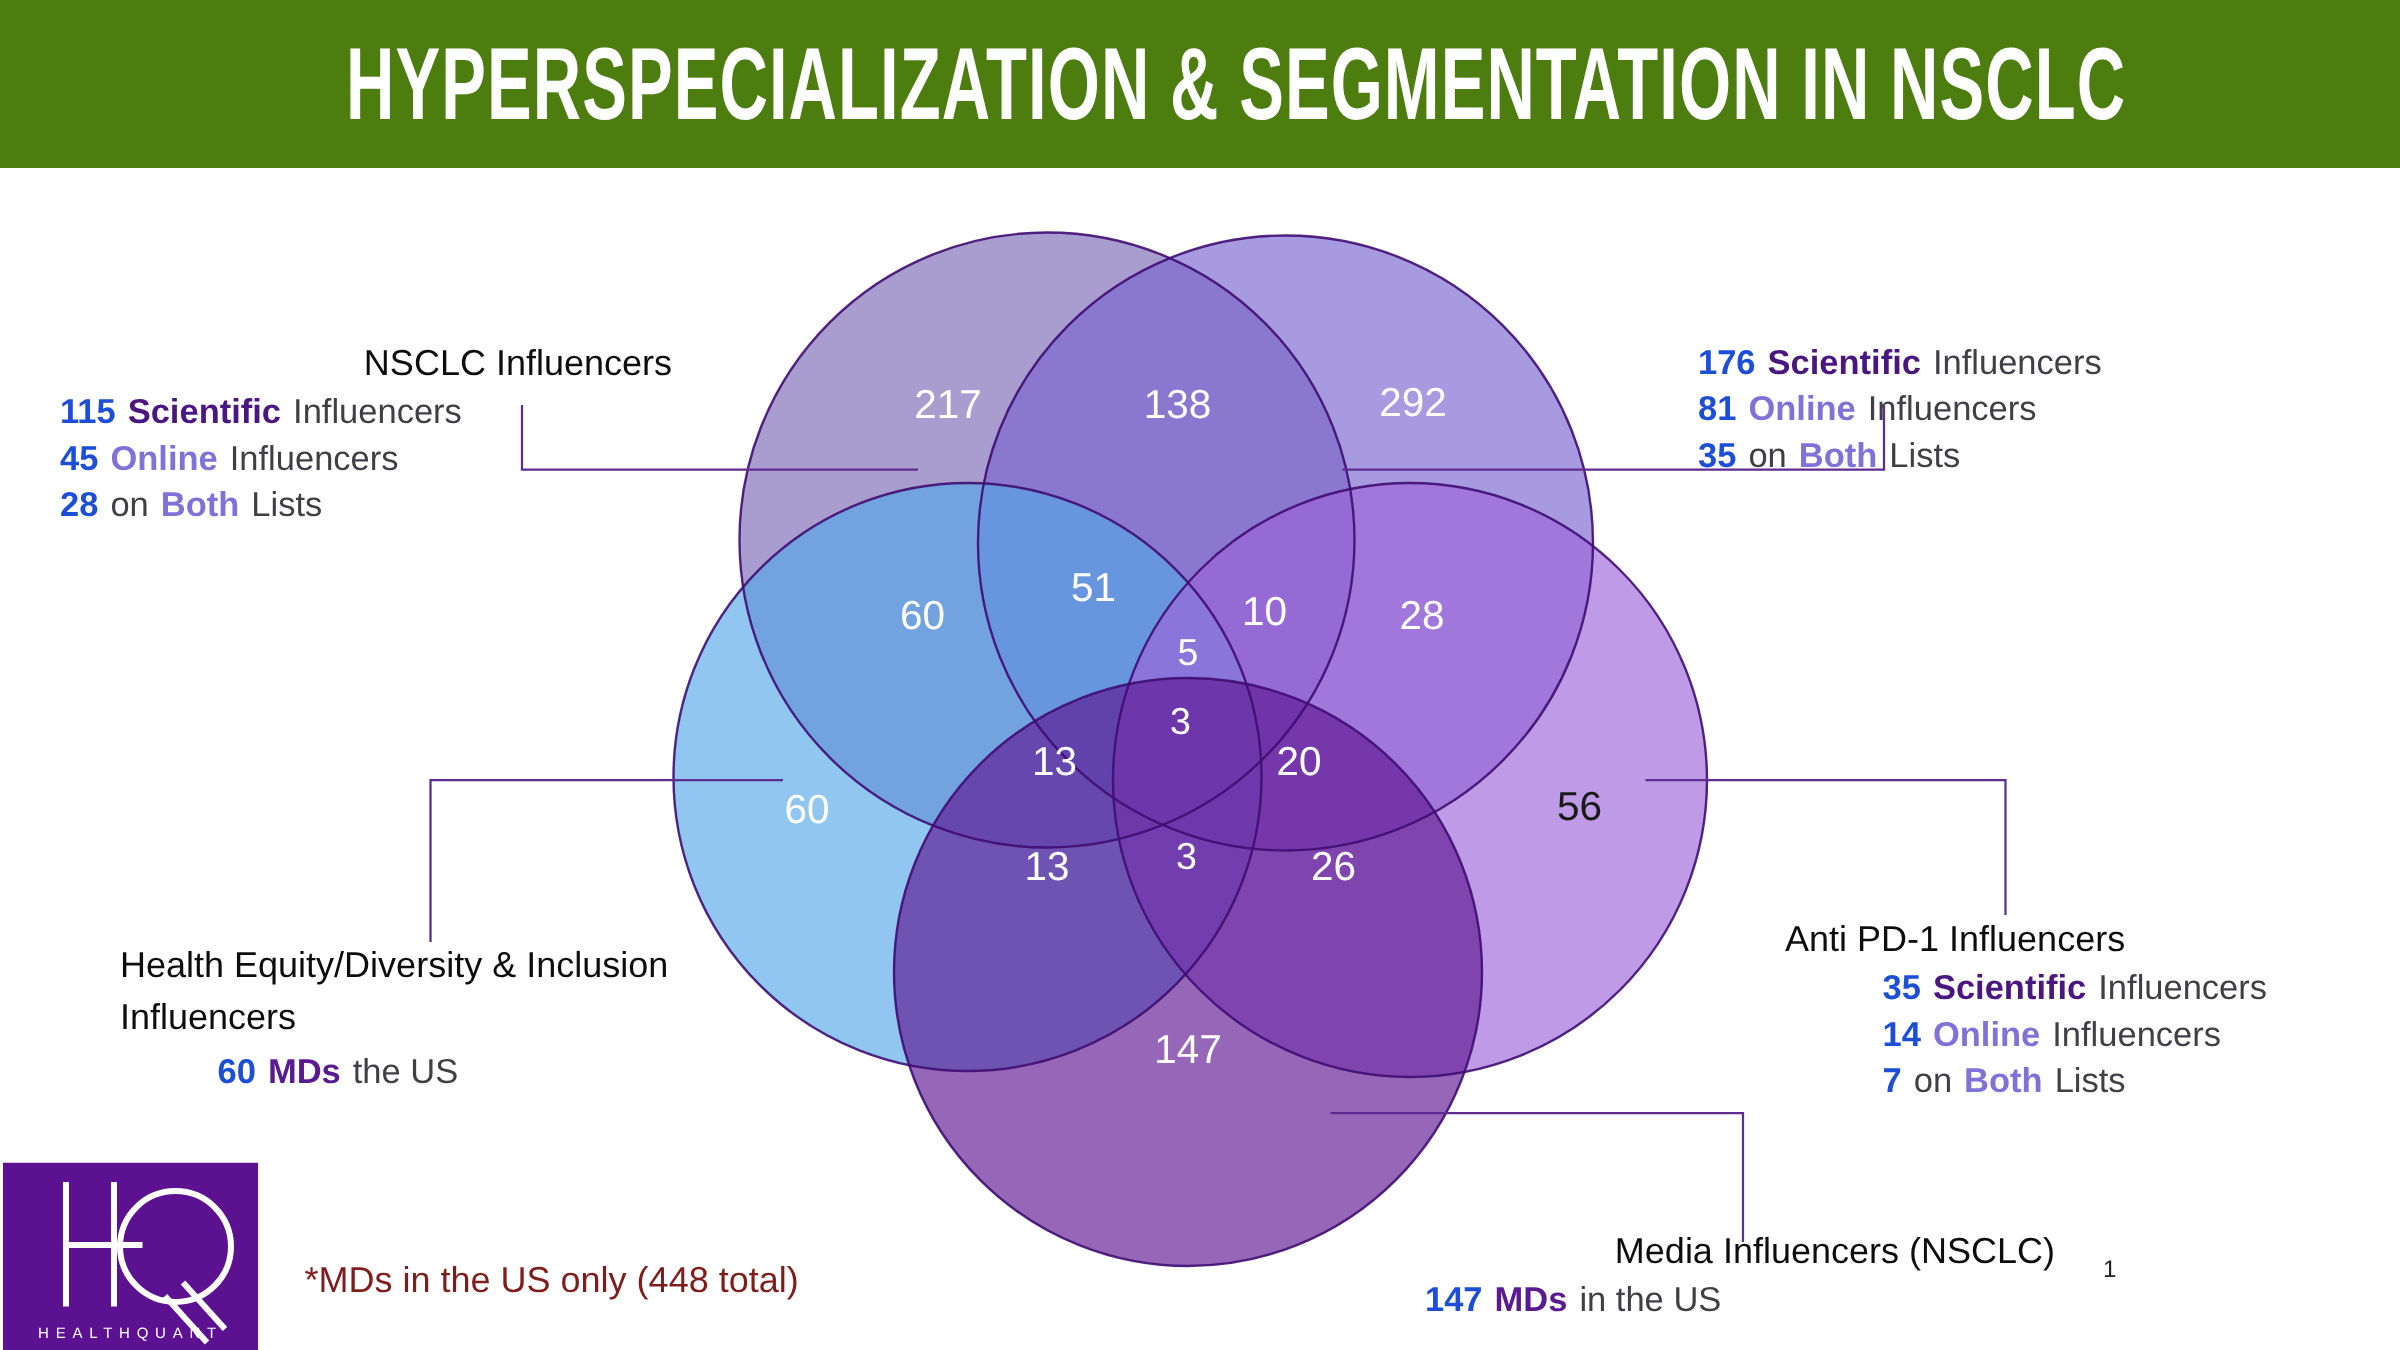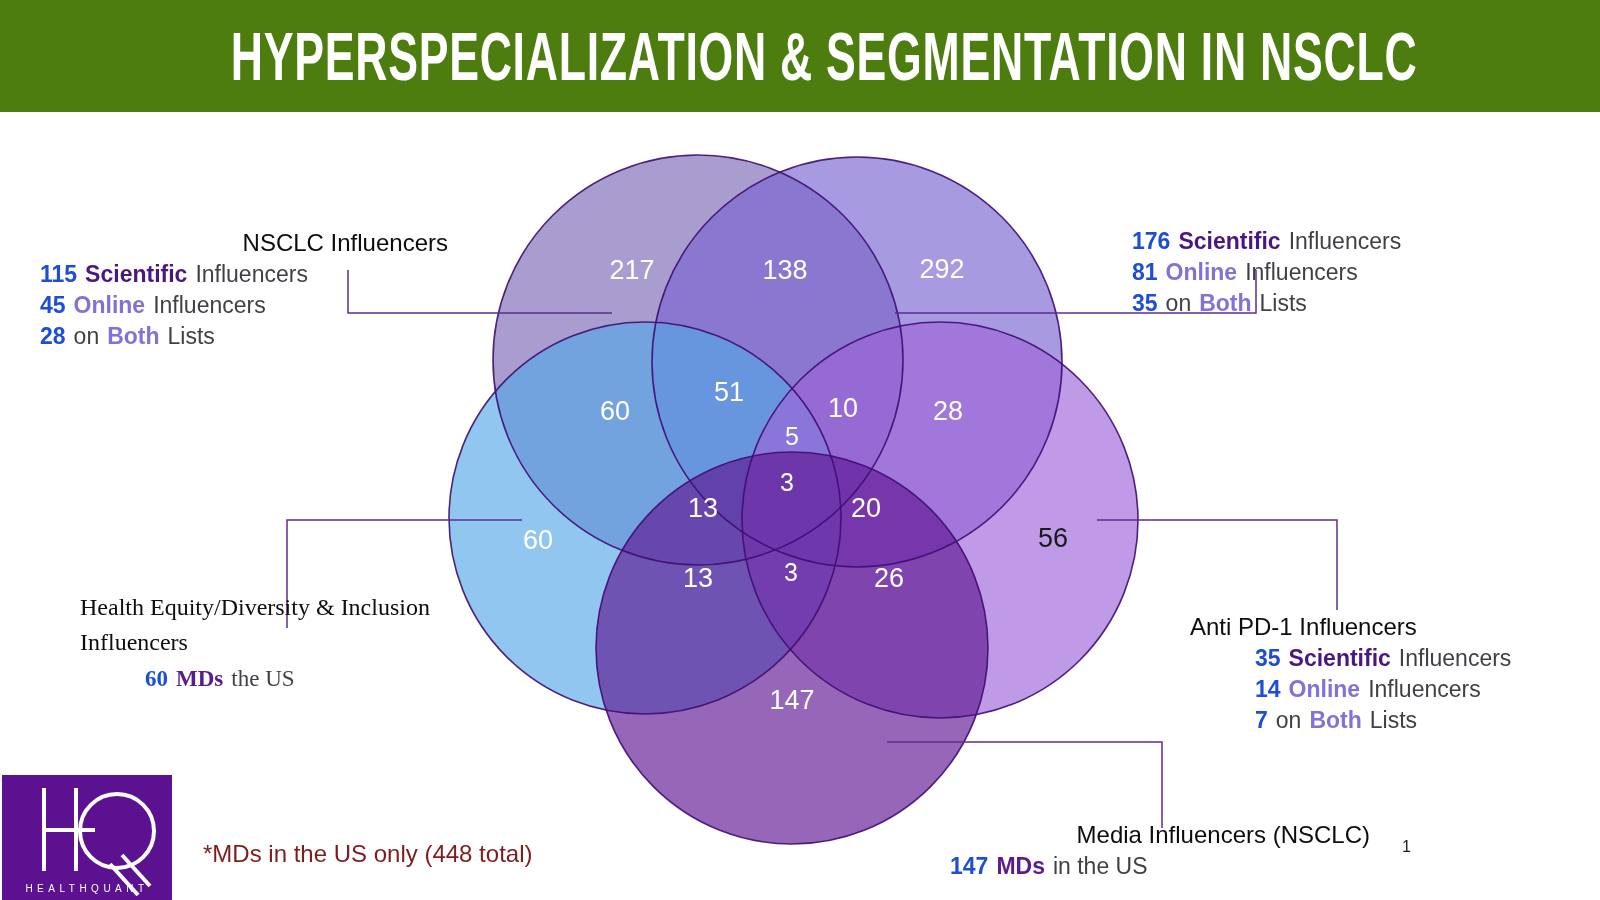--- a/index.html
+++ b/index.html
@@ -121,21 +121,21 @@
       </div>
       <div class="co-line">
         <b>35</b>
         <span>on</span>
         <span class="kw-light">Both</span>
         <span>Lists</span>
       </div>
     </div>
   </div>
 
-  <div class="callout" style="left:80px;top:590px;width:420px;font-family:Liberation Serif, serif;">
+  <div class="callout" style="left:80px;top:626px;width:420px;">
     <div class="co-title" style="line-height:35px;">Health Equity/Diversity &amp; Inclusion Influencers</div>
     <div class="co-line" style="margin-left:65px;margin-top:3px;">
       <b>60</b>
       <span class="kw-mds">MDs</span>
       <span>the US</span>
     </div>
   </div>
 
   <div class="callout" style="left:1190px;top:610px;width:340px;">
     <div class="co-title">Anti PD-1 Influencers</div>

